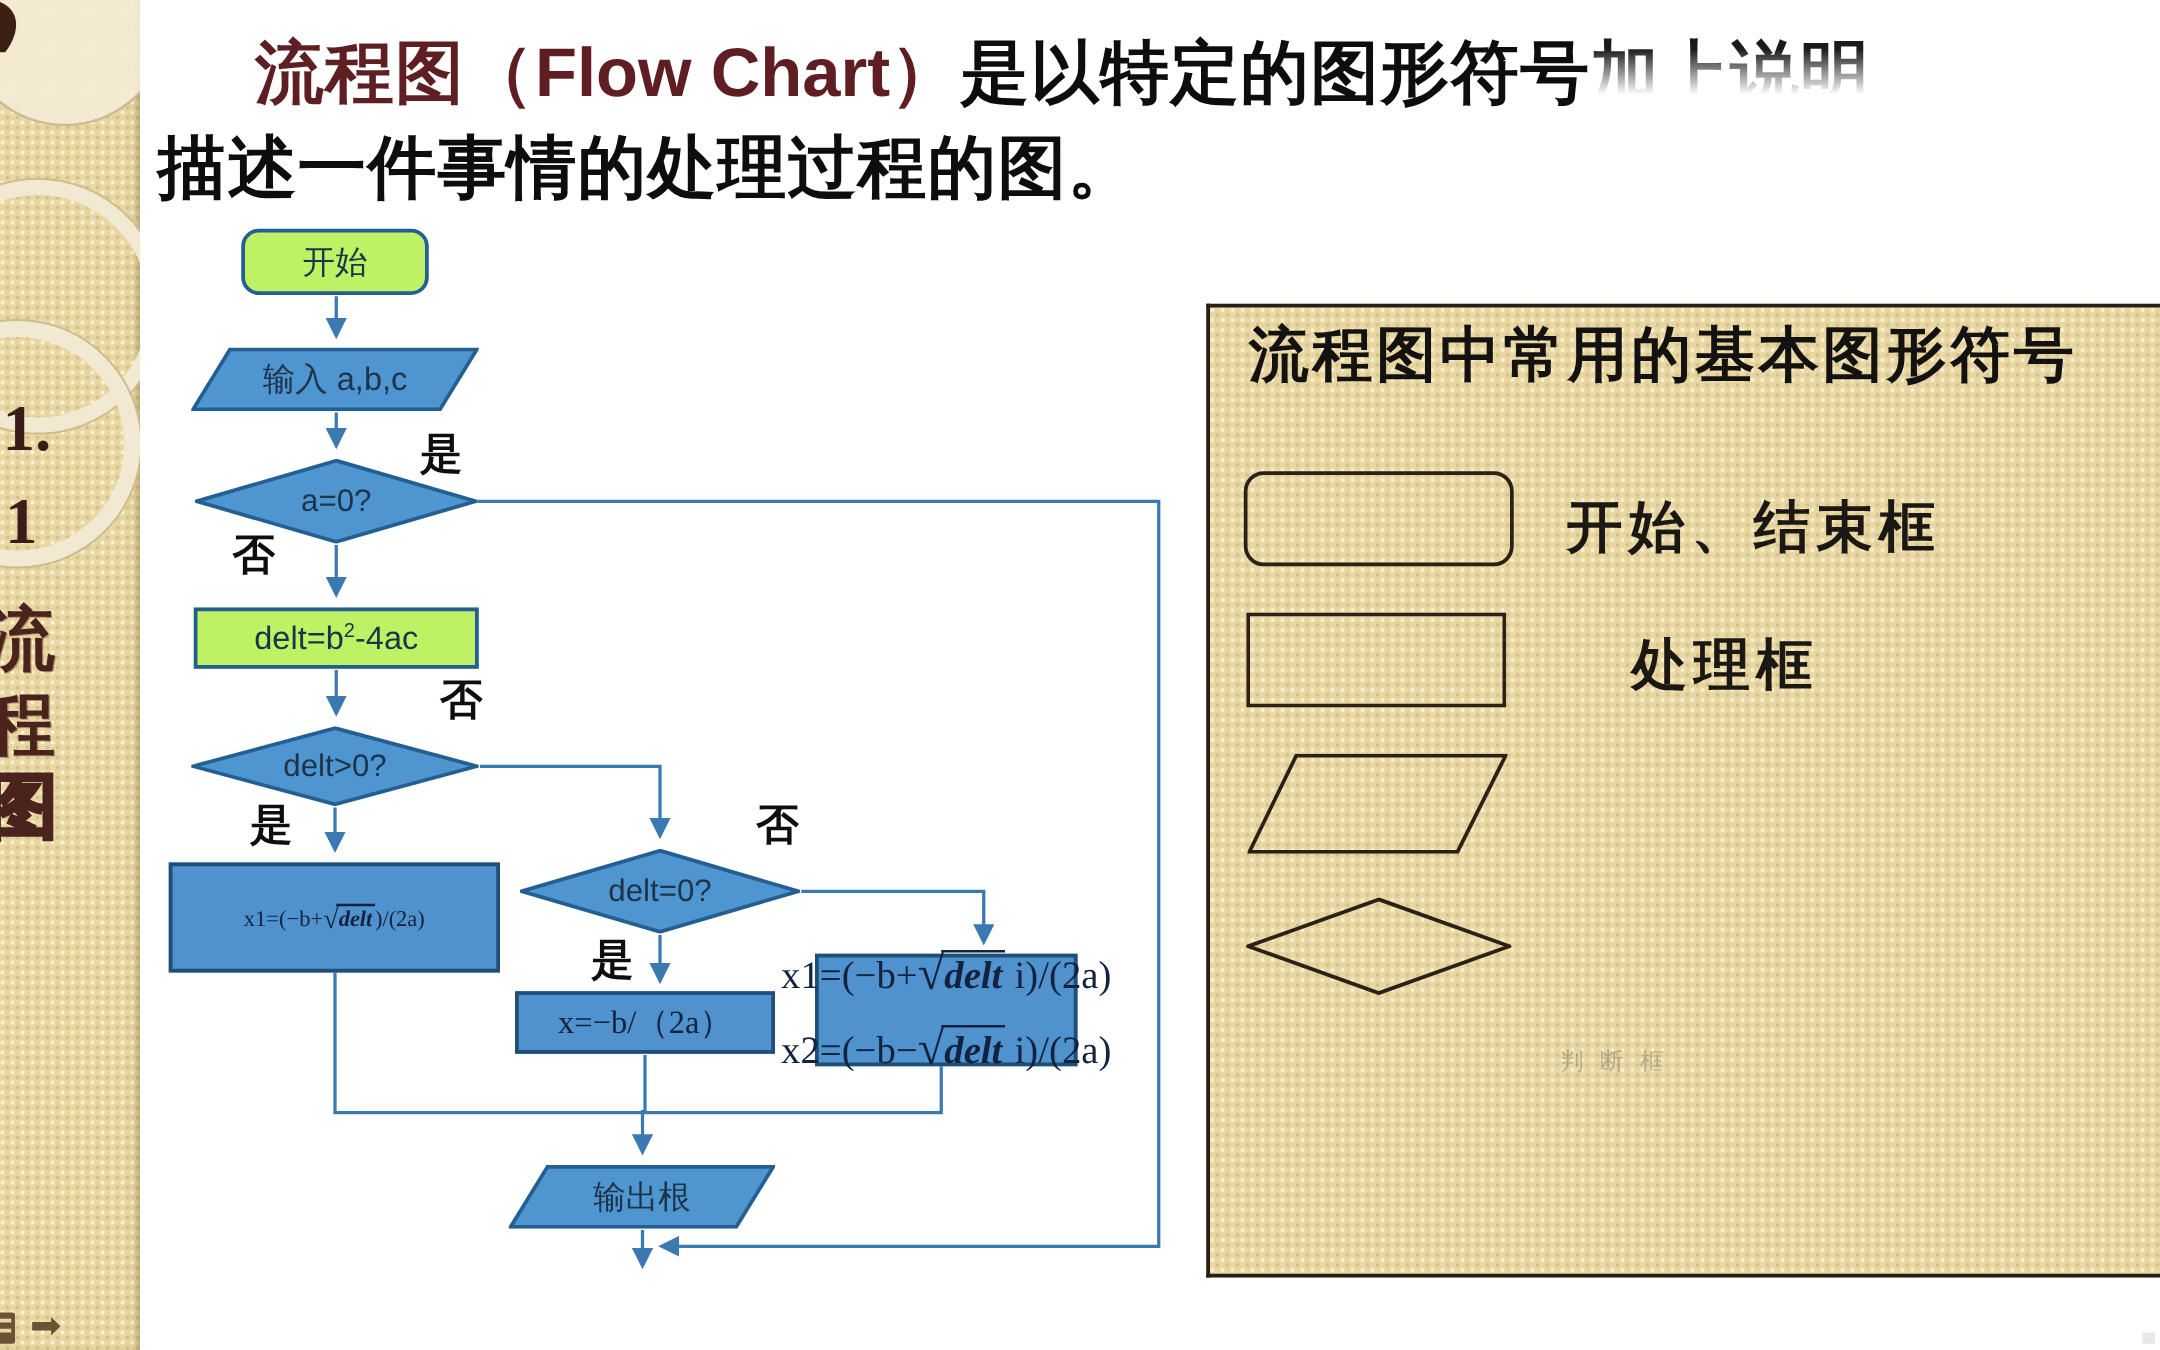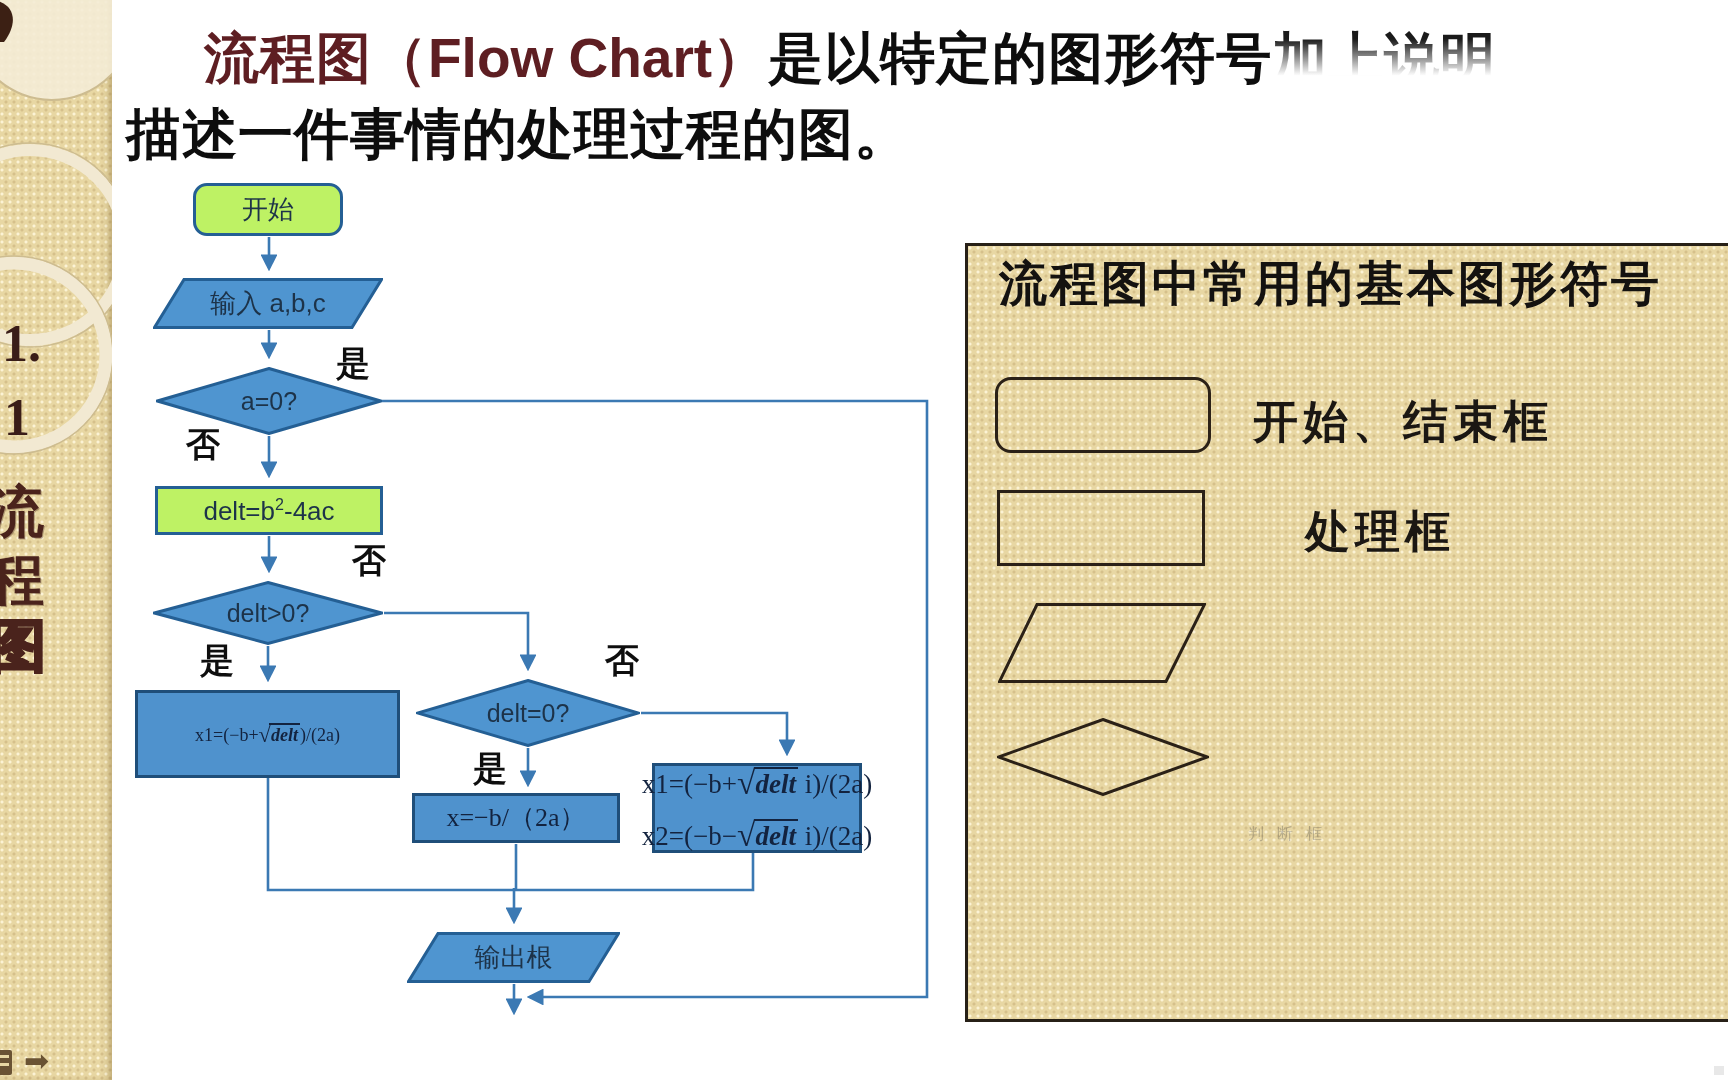--- a/index.html
+++ b/index.html
@@ -34,36 +34,36 @@
   .node{position:absolute;display:flex;align-items:center;justify-content:center;}
   .node svg{position:absolute;left:0;top:0;width:100%;height:100%;}
   .nlabel{position:relative;z-index:2;color:#1d3349;font-family:"Liberation Sans",sans-serif;
           font-size:26px;white-space:nowrap;}
   .box-simple{background:#bef264;border:3px solid #245f94;box-sizing:border-box;}
   .round{border-radius:14px;}
   .fill-blue{fill:#4f95d0;stroke:#245f94;stroke-width:3;}
   .formula-box{background:#4f92cd;border:3px solid #1f4e79;box-sizing:border-box;
                display:flex;flex-direction:column;align-items:center;justify-content:center;}
   .fline{color:#13233f;font-size:18px;white-space:nowrap;line-height:1.45;}
-  .fline-sm{font-size:27px;line-height:1.55;}
+  .fline-sm{font-size:31px;line-height:1.55;}
   .sq{font-size:1.25em;font-weight:600;position:relative;top:1px;}
   .rad{font-style:italic;font-weight:bold;border-top:2.5px solid currentColor;padding:0 2px;margin-left:-2px;}
   .edge-label{position:absolute;color:#0e0e0e;font-weight:bold;font-size:34px;line-height:1;}
   sup{font-size:0.62em;}
 
   
   #legend{left:965px;top:243px;width:763px;height:779px;border:3px solid #272017;border-right:none;
           box-sizing:border-box;}
   #legend-title{left:999px;top:252px;width:720px;color:#141210;font-weight:bold;font-size:48px;
                 letter-spacing:3px;white-space:nowrap;font-family:Liberation Serif, serif;}
   .lg-shape{position:absolute;}
   .lg-outline{fill:none;stroke:#2b2117;stroke-width:3;}
   .lg-roundrect{border:3px solid #2b2117;border-radius:16px;box-sizing:border-box;}
   .lg-label{position:absolute;color:#1b1713;font-size:45px;font-weight:bold;letter-spacing:5px;white-space:nowrap;}
-  .lg-faint{opacity:.3;filter:blur(.6px);color:#444;font-size:16px;letter-spacing:13px;white-space:nowrap;}
+  .lg-faint{opacity:.3;filter:blur(.6px);color:#444;font-size:19px;letter-spacing:13px;white-space:nowrap;margin-top:12px;}
 
   
   .nav-arrow{color:#6a5334;font-size:30px;line-height:1;font-family:"DejaVu Sans",sans-serif;}
   #doc-icon{left:-8px;top:1050px;width:20px;height:25px;background:#6a5334;border-radius:2px;}
   #doc-icon i{display:block;height:3px;background:#e8d7a3;margin:5px 3px 0 3px;}
   #corner-curl{left:0;top:0;}
   #br-mark{left:1714px;top:1066px;width:10px;height:9px;background:#d9d9d9;opacity:.6;}
 </style>
 </head>
 <body>

